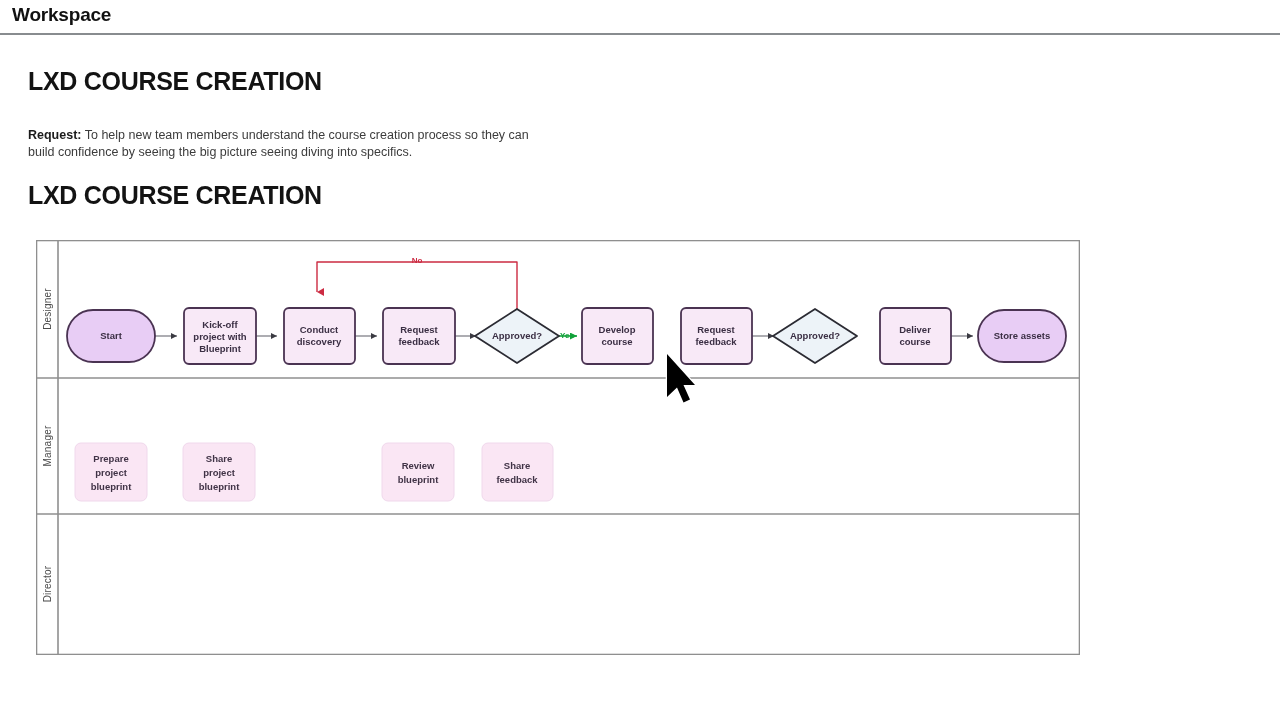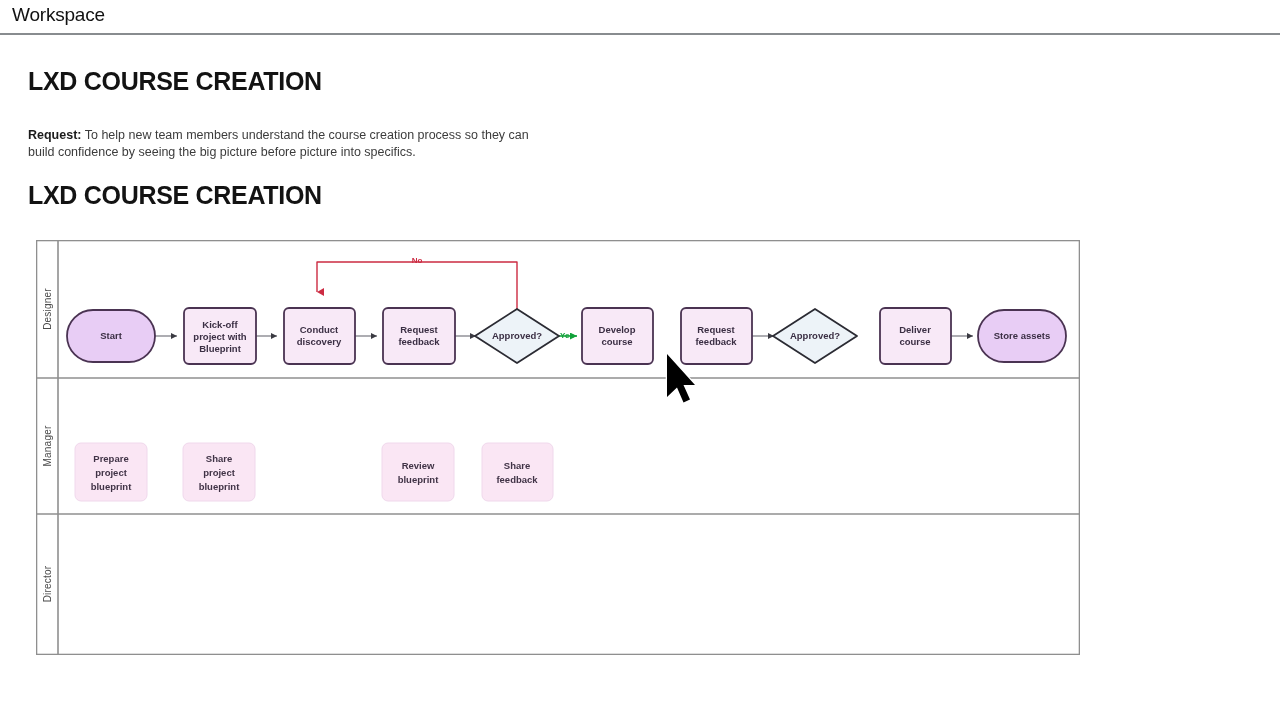--- a/index.html
+++ b/index.html
@@ -24,21 +24,21 @@
     height: 35px;
     border-bottom: 2px solid #888c8f;
     box-sizing: border-box;
     background: #ffffff;
   }
   #app-header .title {
     position: absolute;
     left: 12px;
     top: 4px;
     font-size: 19px;
-    font-weight: normal;
+    font-weight: bold;
     letter-spacing: -0.2px;
     color: #111111;
   }
 
   
   #doc {
     position: absolute;
     left: 0; top: 35px;
     width: 1280px;
     height: 685px;
@@ -124,21 +124,21 @@
 
 <div id="app-header">
   <div class="title">Workspace</div>
 </div>
 
 <div id="doc">
 
   <h1 id="heading-primary" class="doc-h1">LXD COURSE CREATION</h1>
 
   <p id="purpose-paragraph">
-    <span class="lead">Request:</span><span> To help new team members understand the course creation process so they can build confidence by seeing the big picture before picture into specifics.</span>
+    <span class="lead">Request:</span><span> To help new team members understand the course creation process so they can build confidence by seeing the big picture seeing diving into specifics.</span>
   </p>
 
   <h1 id="heading-secondary" class="doc-h1">LXD COURSE CREATION</h1>
 
   <div id="swimlane-diagram">
     <svg id="swimlane-svg" width="1044" height="415" viewBox="0 0 1044 415" xmlns="http://www.w3.org/2000/svg">
       <defs>
         <marker id="arrow-gray" markerWidth="7" markerHeight="7" refX="6" refY="3" orient="auto" markerUnits="userSpaceOnUse">
           <path d="M0,0 L6,3 L0,6 z" fill="#3a3a42"></path>
         </marker>

